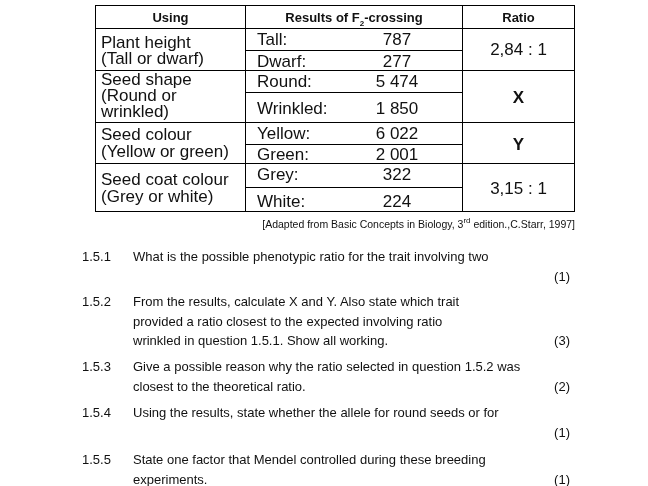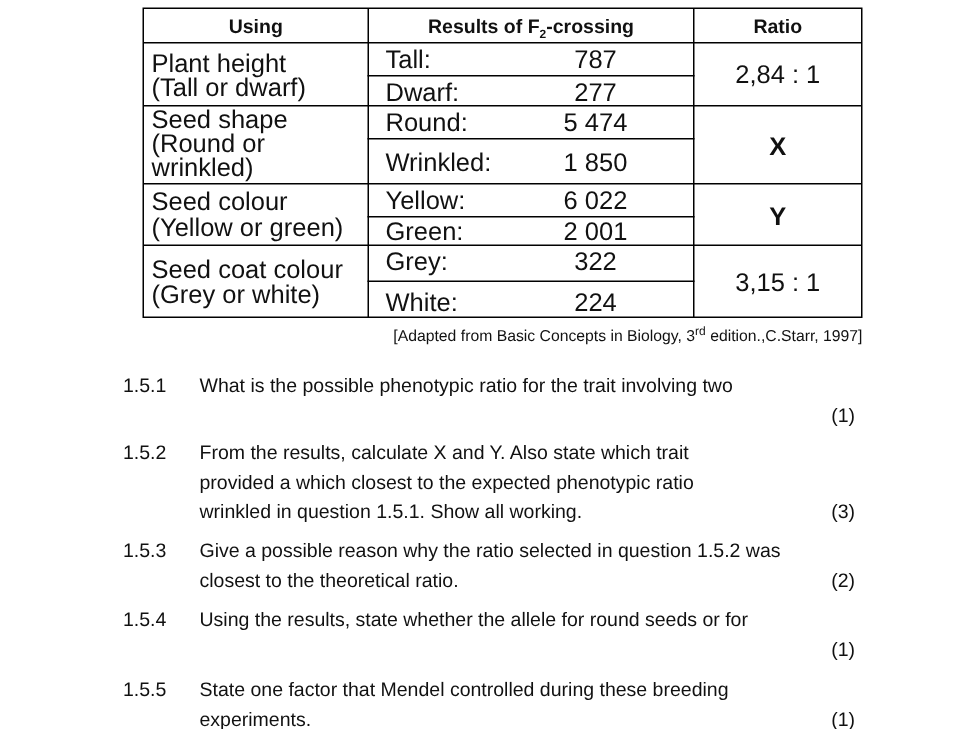--- a/index.html
+++ b/index.html
@@ -80,21 +80,21 @@
 
 <div class="q" style="top:247px;height:40px;">
   <div class="qnum">1.5.1</div>
   <div class="qtext" style="top:0;">What is the possible phenotypic ratio for the trait involving two</div>
   <div class="qmark" style="top:19.5px;">(1)</div>
 </div>
 
 <div class="q" style="top:292px;height:60px;">
   <div class="qnum">1.5.2</div>
   <div class="qtext" style="top:0;">From the results, calculate X and Y. Also state which trait</div>
-  <div class="qtext" style="top:19.5px;">provided a which closest to the expected phenotypic ratio</div>
+  <div class="qtext" style="top:19.5px;">provided a ratio closest to the expected involving ratio</div>
   <div class="qtext" style="top:39px;">wrinkled in question 1.5.1. Show all working.</div>
   <div class="qmark" style="top:39px;">(3)</div>
 </div>
 
 <div class="q" style="top:357px;height:40px;">
   <div class="qnum">1.5.3</div>
   <div class="qtext" style="top:0;width:440px;">Give a possible reason why the ratio selected in question 1.5.2 was</div>
   <div class="qtext" style="top:19.5px;">closest to the theoretical ratio.</div>
   <div class="qmark" style="top:19.5px;">(2)</div>
 </div>

